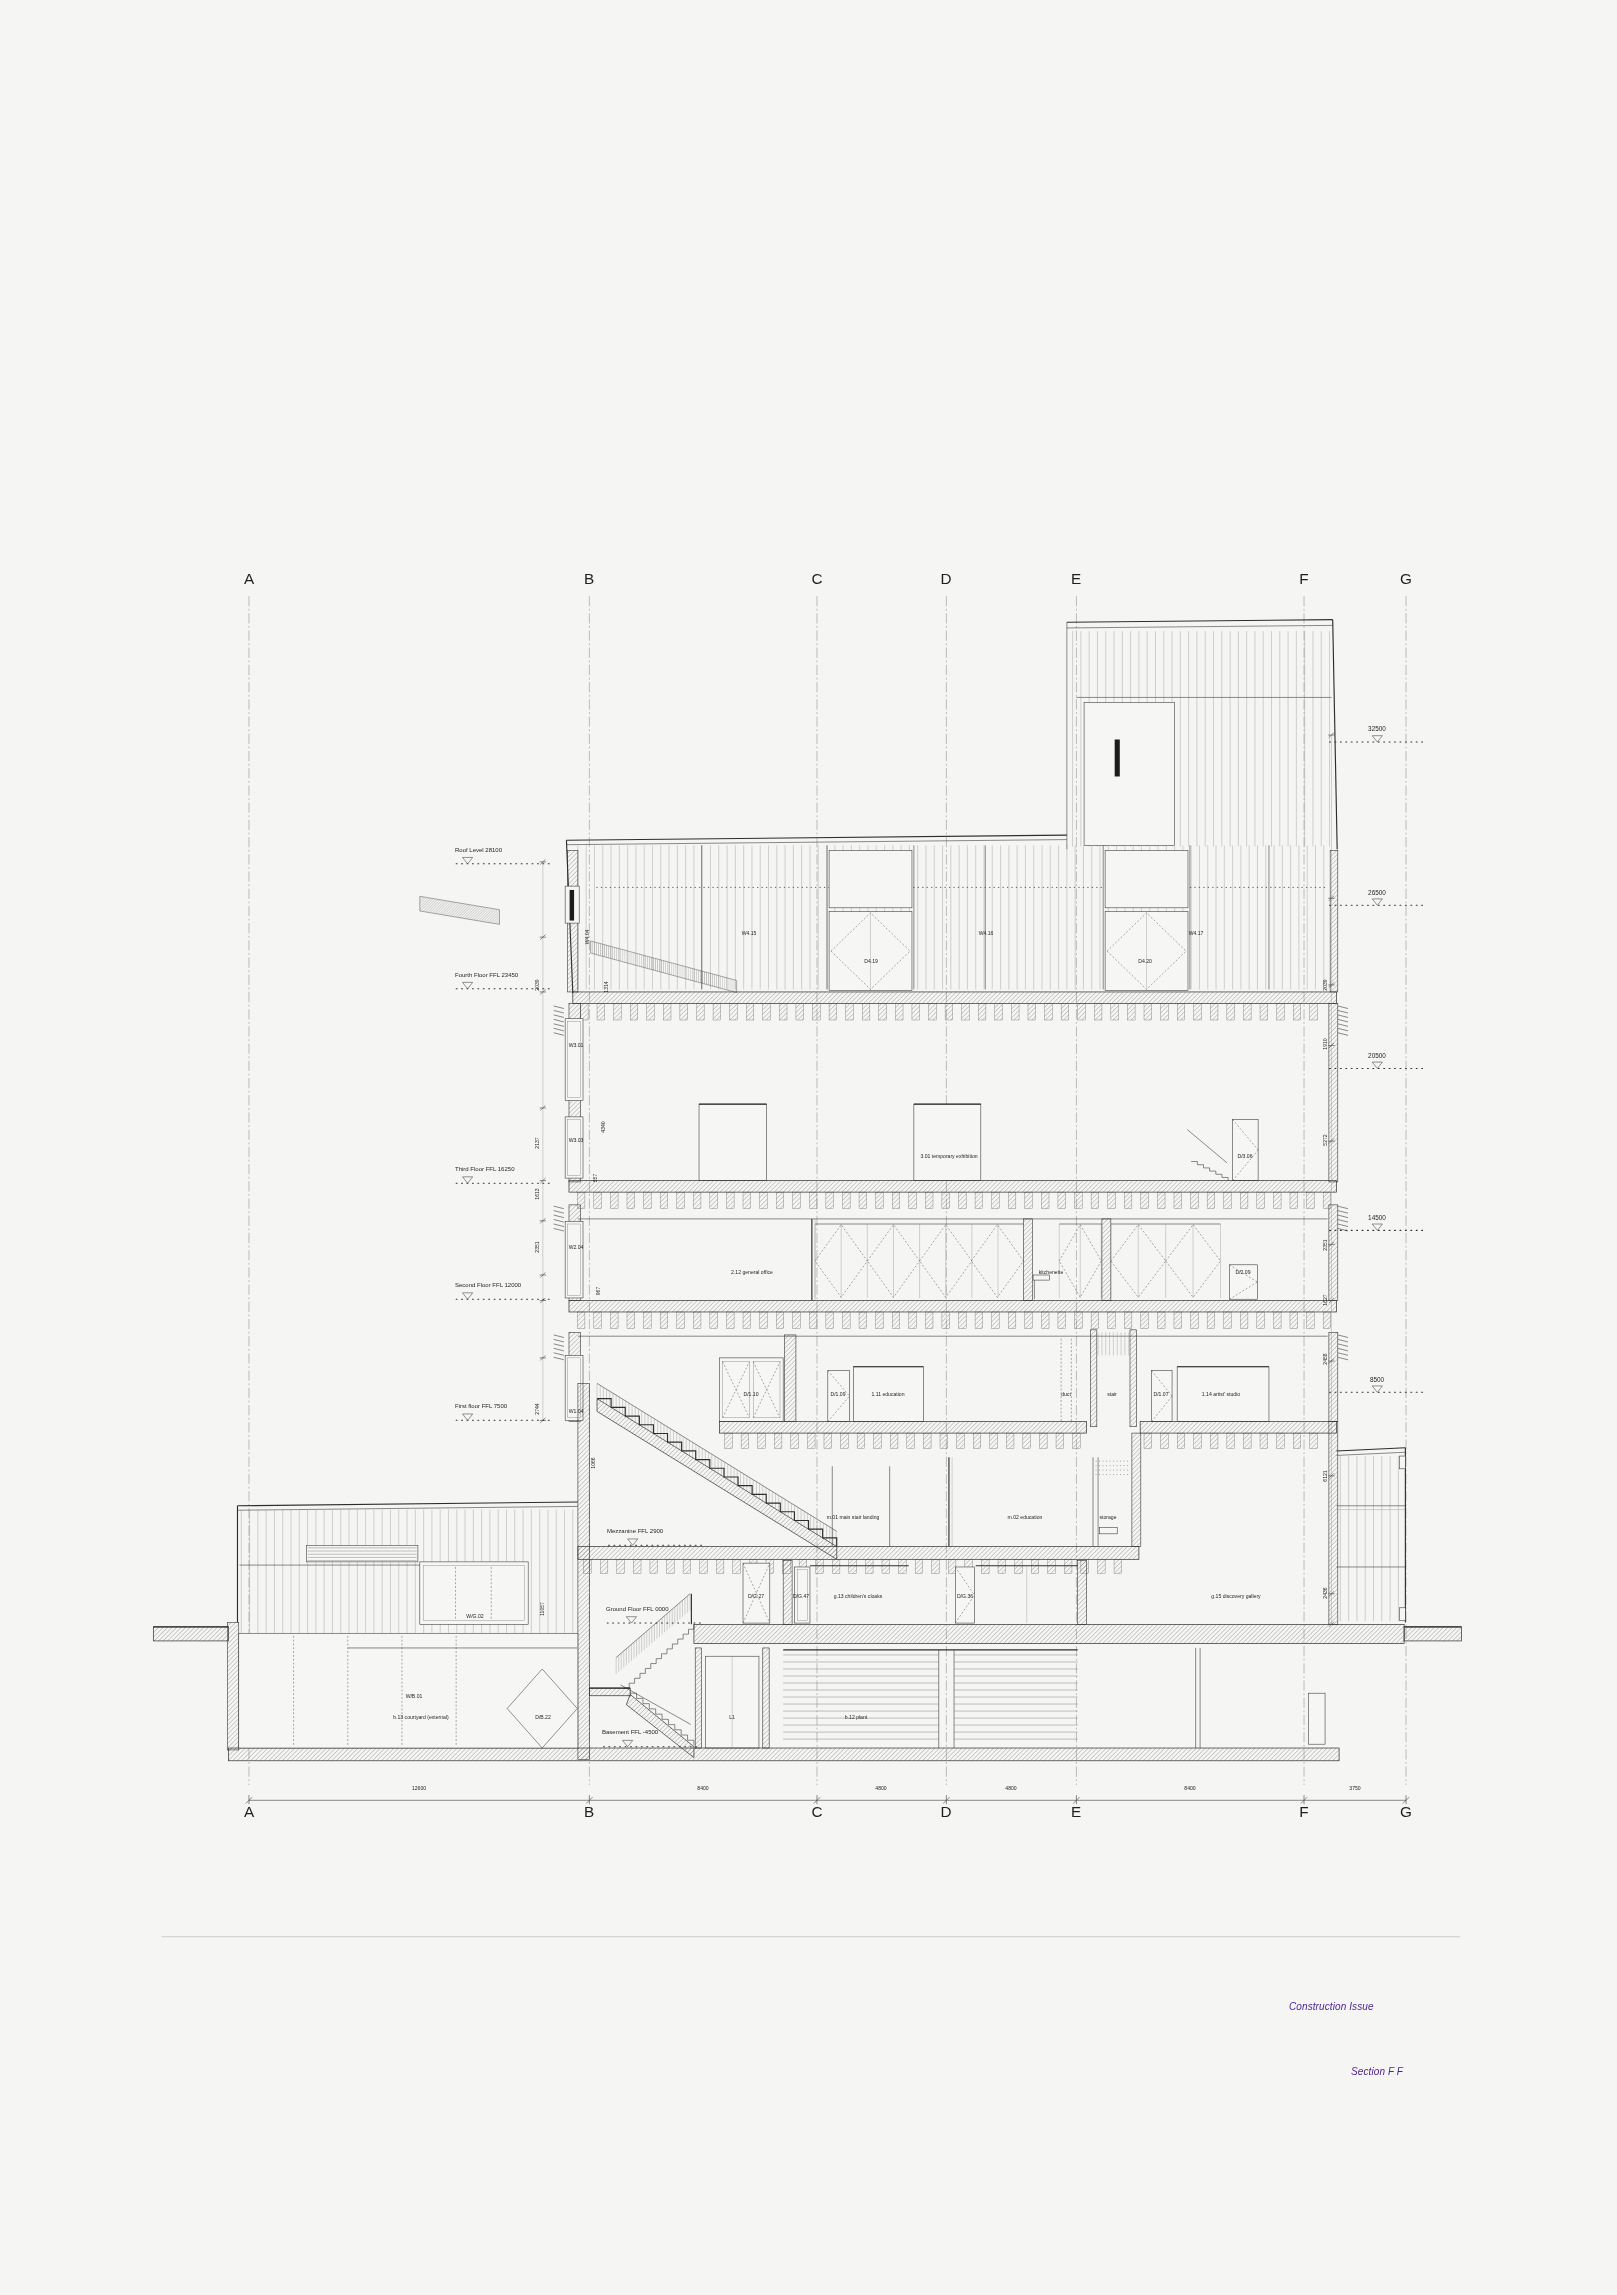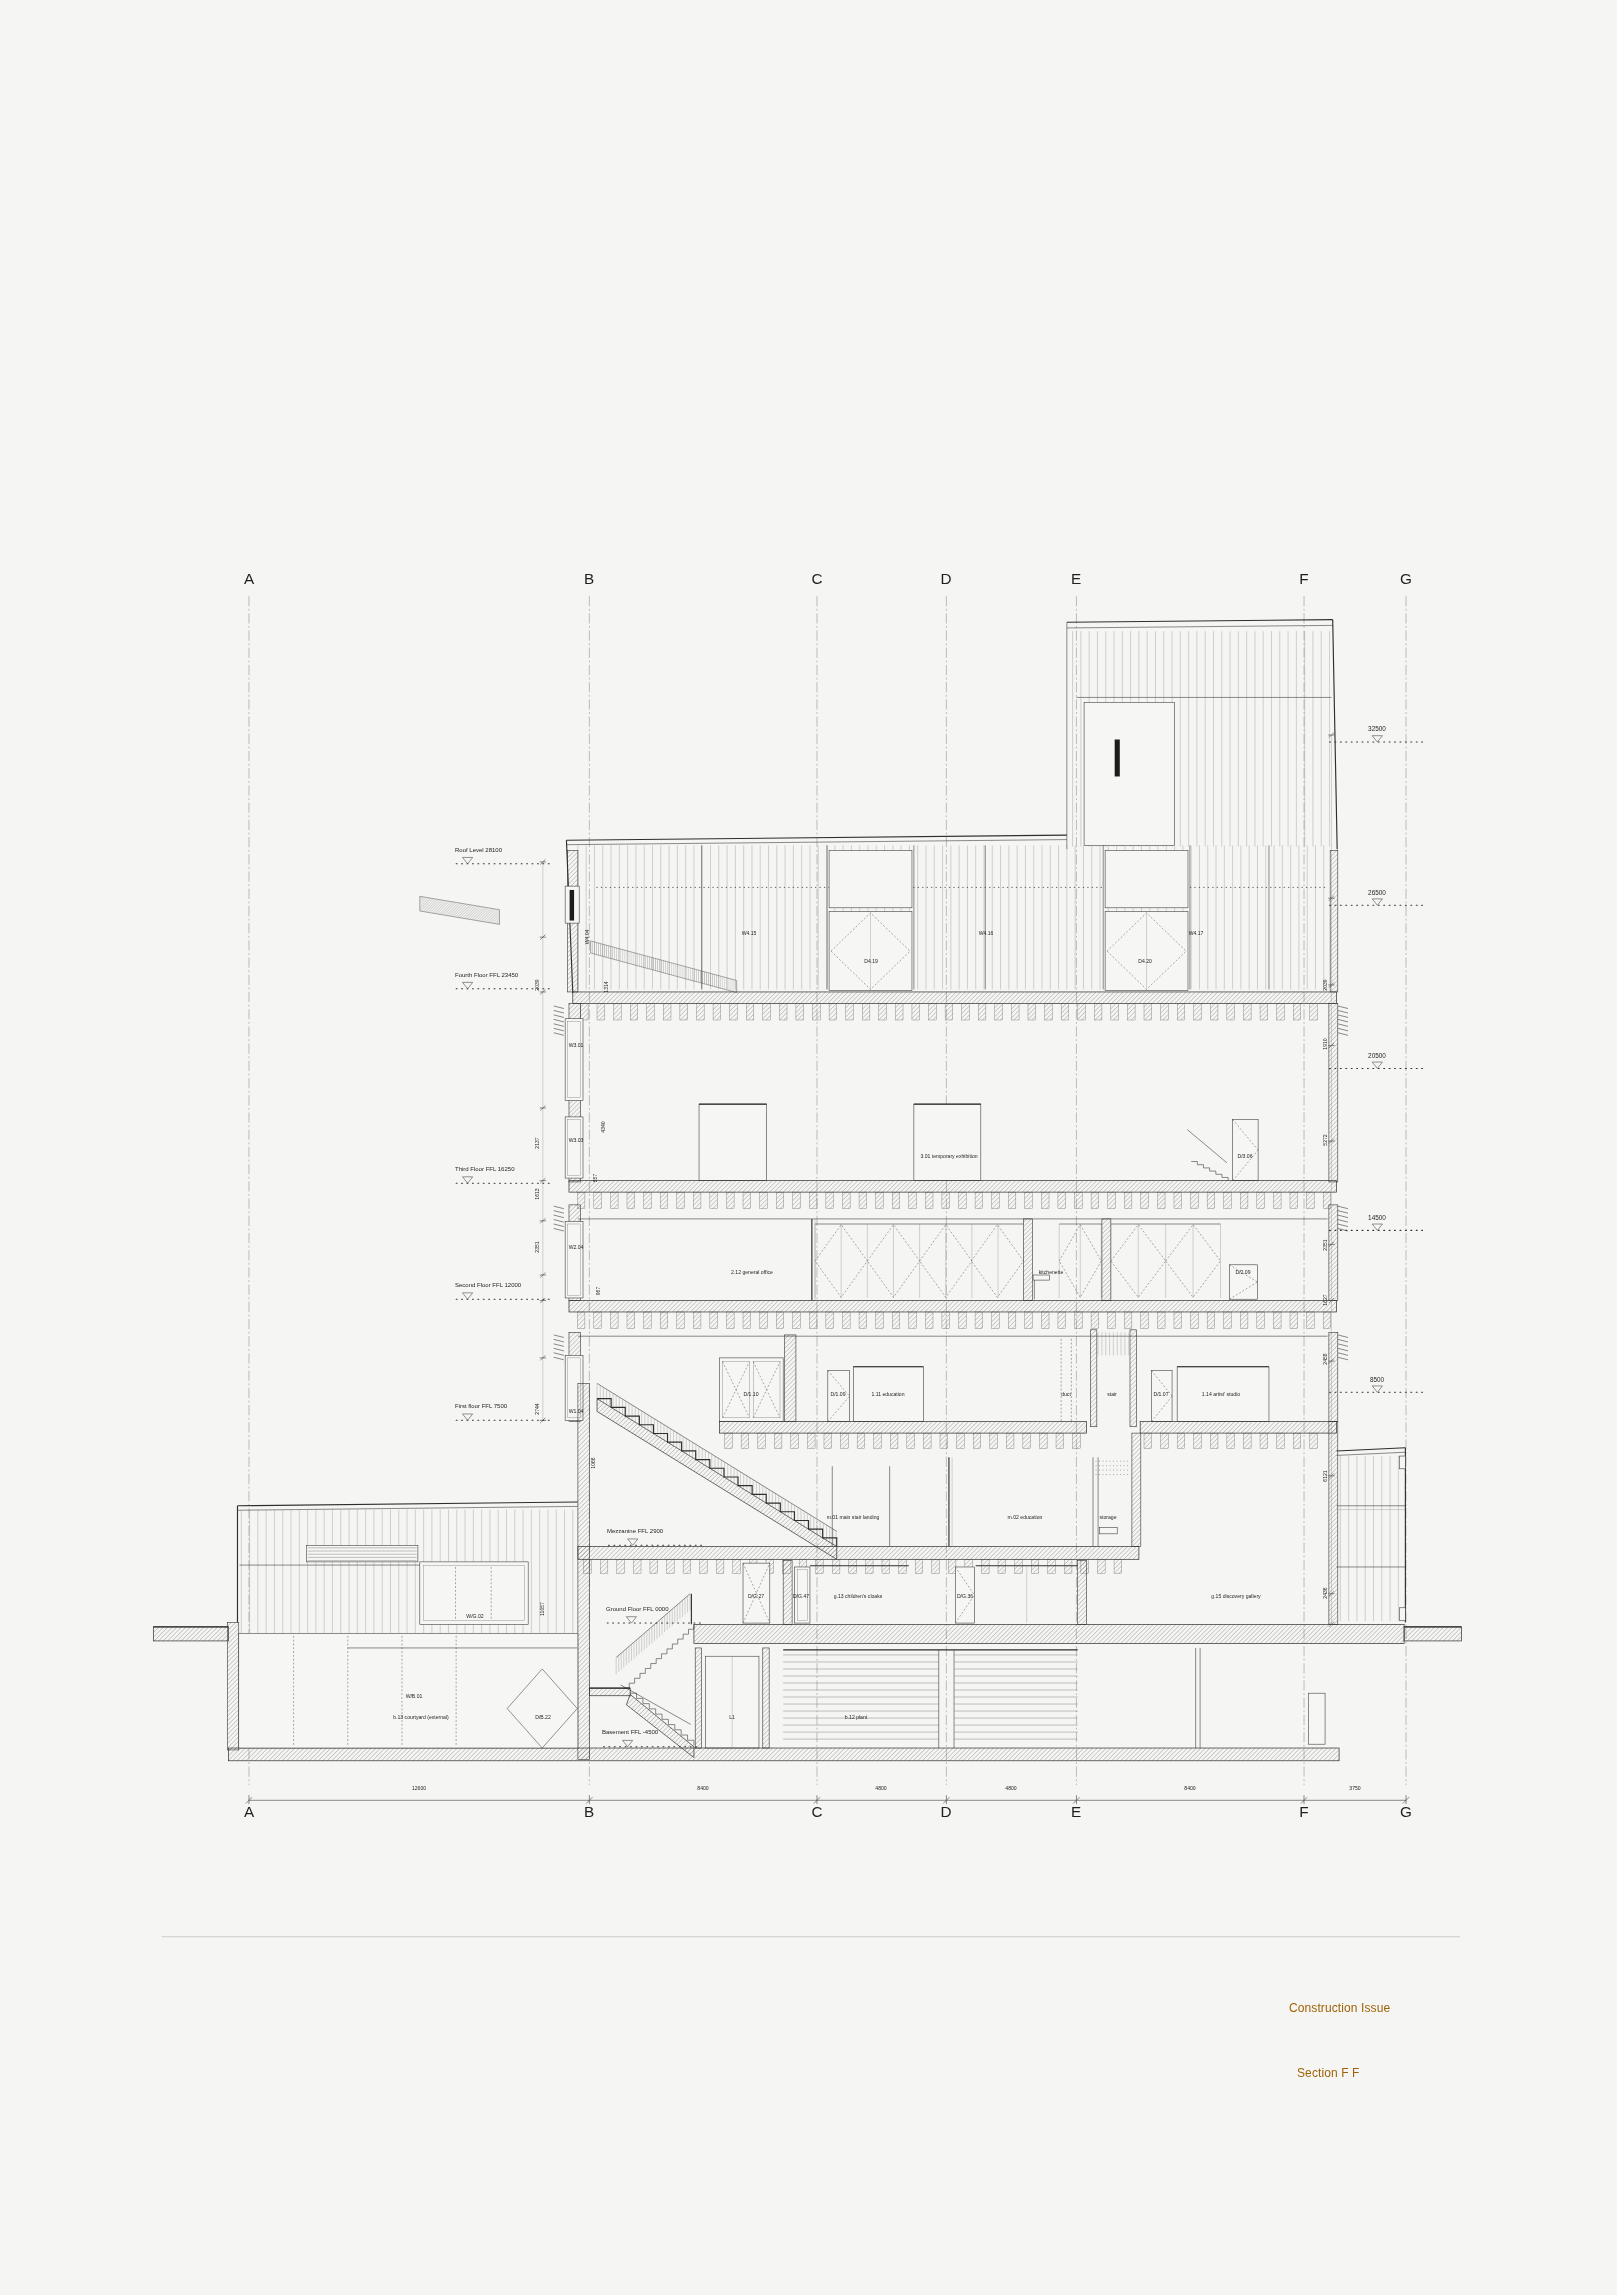--- a/index.html
+++ b/index.html
@@ -26,21 +26,21 @@
   .dv{fill:url(#dvert);stroke:#444;stroke-width:.7}
   .blk{fill:#1c1c1c}
   .divl{stroke:#c9c9c6;stroke-width:1.5}
   
   .lbl{position:absolute;color:#1f1f1f;white-space:nowrap;transform:translate(-50%,-50%);line-height:1;}
   .t8{font-size:5.1px;}
   .t10{font-size:6.4px;}
   .t24{font-size:15.3px;}
   .rot{transform:translate(-50%,-50%) rotate(-90deg);}
   .lvl{position:absolute;color:#1f1f1f;white-space:nowrap;font-size:6px;line-height:1;}
-  .title{position:absolute;color:#a16207;font-size:12px;white-space:nowrap;letter-spacing:0.1px;}
+  .title{position:absolute;color:#4c1d95;font-size:10px;white-space:nowrap;letter-spacing:0.1px;font-style:italic;}
 </style>
 </head>
 <body>
 
 <div id="sheet">
   <svg id="lw" width="1618" height="2295" viewBox="0 0 2537 3600">
     <defs>
       <pattern id="hatch" width="5" height="5" patternTransform="rotate(45)" patternUnits="userSpaceOnUse">
         <line x1="0" y1="0" x2="0" y2="5" stroke="#555" stroke-width="0.8"></line>
       </pattern>
@@ -987,15 +987,15 @@
       <div class="lbl t8" style="left: 965px; top: 1597px;">D/G.36</div>
       <div class="lbl t8" style="left: 1236px; top: 1597px;">g.15 discovery gallery</div>
       <div class="lbl t8" style="left: 732px; top: 1718px;">L1</div>
       <div class="lbl t8" style="left: 856px; top: 1718px;">b.12 plant</div>
       <div class="lbl t8" style="left: 475px; top: 1617px;">W/G.02</div>
       <div class="lbl t8" style="left: 414px; top: 1697px;">W/B.01</div>
       <div class="lbl t8" style="left: 421px; top: 1718px;">b.13 courtyard (external)</div>
       <div class="lbl t8" style="left: 543px; top: 1718px;">D/B.22</div>
     </div>
   <div class="title" style="left:1289px;top:2001px">Construction Issue</div>
-  <div class="title" style="left:1297px;top:2066px">Section F F</div>
+  <div class="title" style="left:1351px;top:2066px">Section F F</div>
 </div>
 
 
 </body></html>

